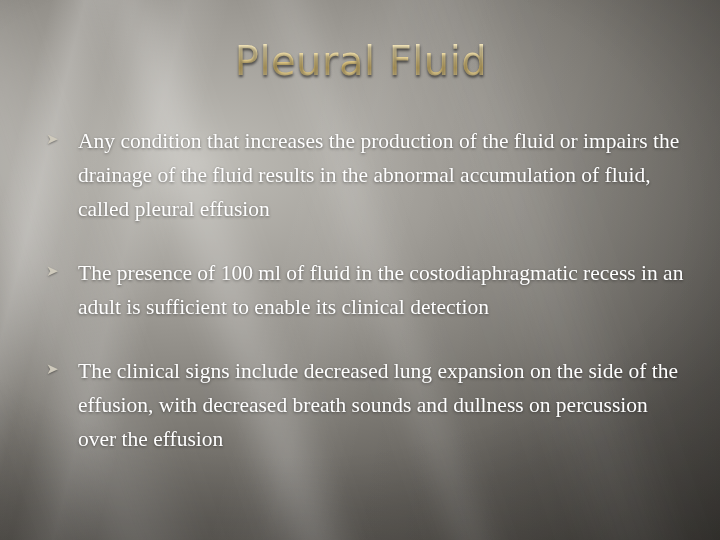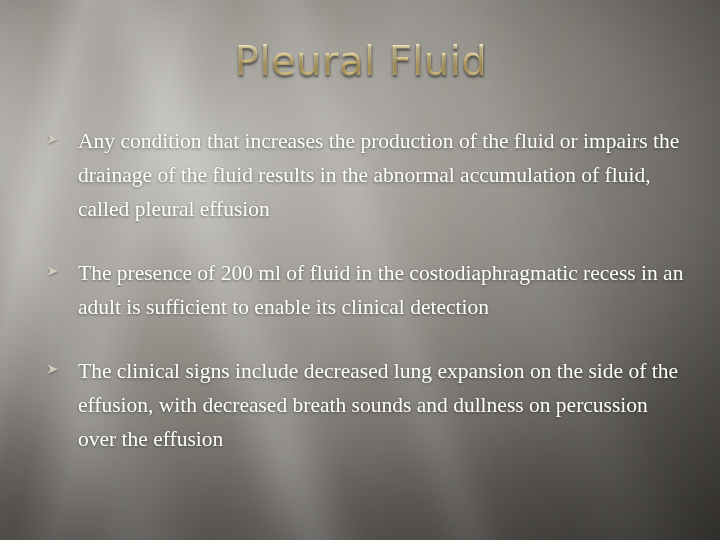--- a/index.html
+++ b/index.html
@@ -159,21 +159,21 @@
 
   <div class="body">
 
     <div class="bullet-row">
       <span class="bullet-mark">➤</span>
       <span class="bullet-text">Any condition that increases the production of the fluid or impairs the drainage of the fluid results in the abnormal accumulation of fluid, called pleural effusion</span>
     </div>
 
     <div class="bullet-row">
       <span class="bullet-mark">➤</span>
-      <span class="bullet-text">The presence of 200 ml of fluid in the costodiaphragmatic recess in an adult is sufficient to enable its clinical detection</span>
+      <span class="bullet-text">The presence of 100 ml of fluid in the costodiaphragmatic recess in an adult is sufficient to enable its clinical detection</span>
     </div>
 
     <div class="bullet-row">
       <span class="bullet-mark">➤</span>
       <span class="bullet-text">The clinical signs include decreased lung expansion on the side of the effusion, with decreased breath sounds and dullness on percussion over the effusion</span>
     </div>
 
   </div>
 </div>
 

